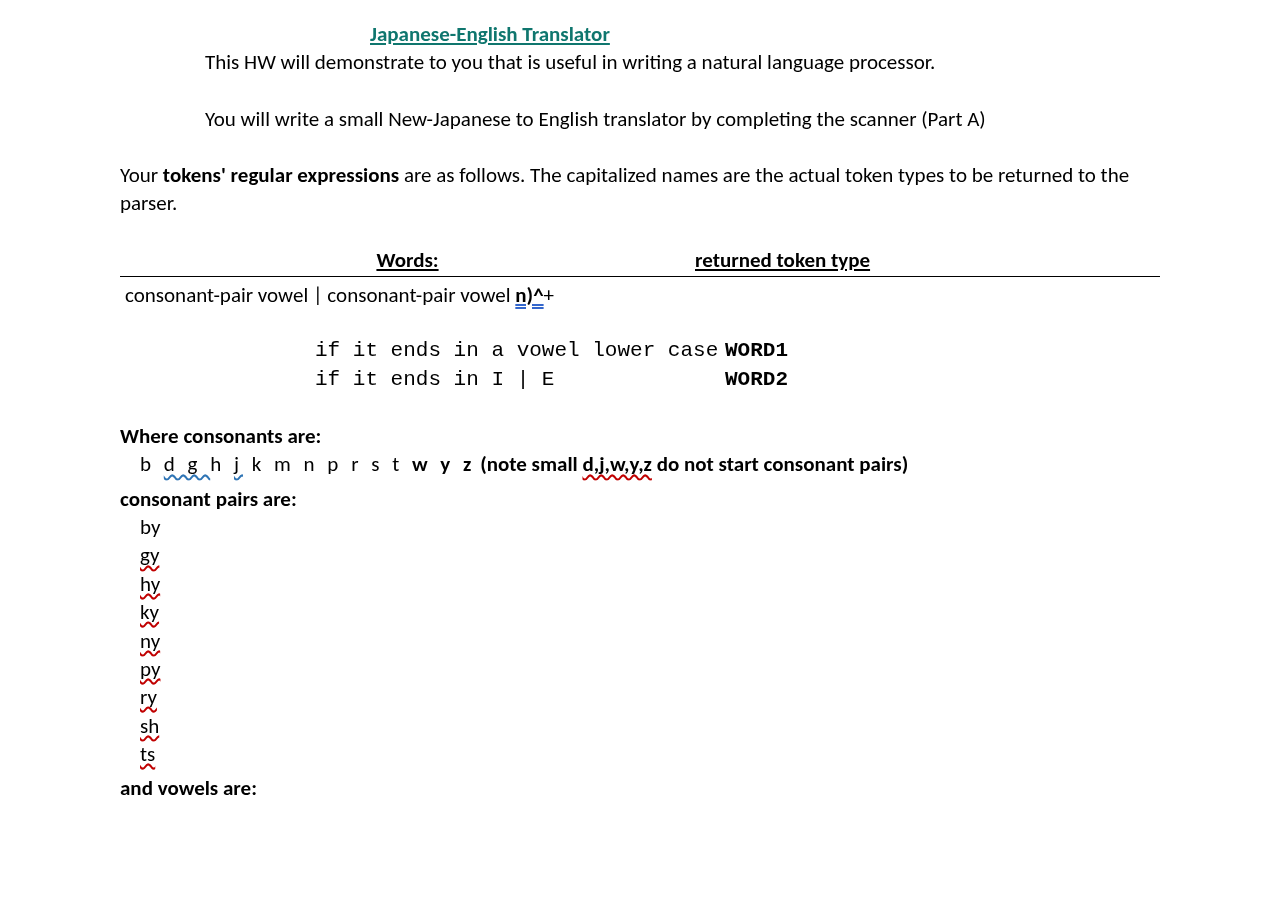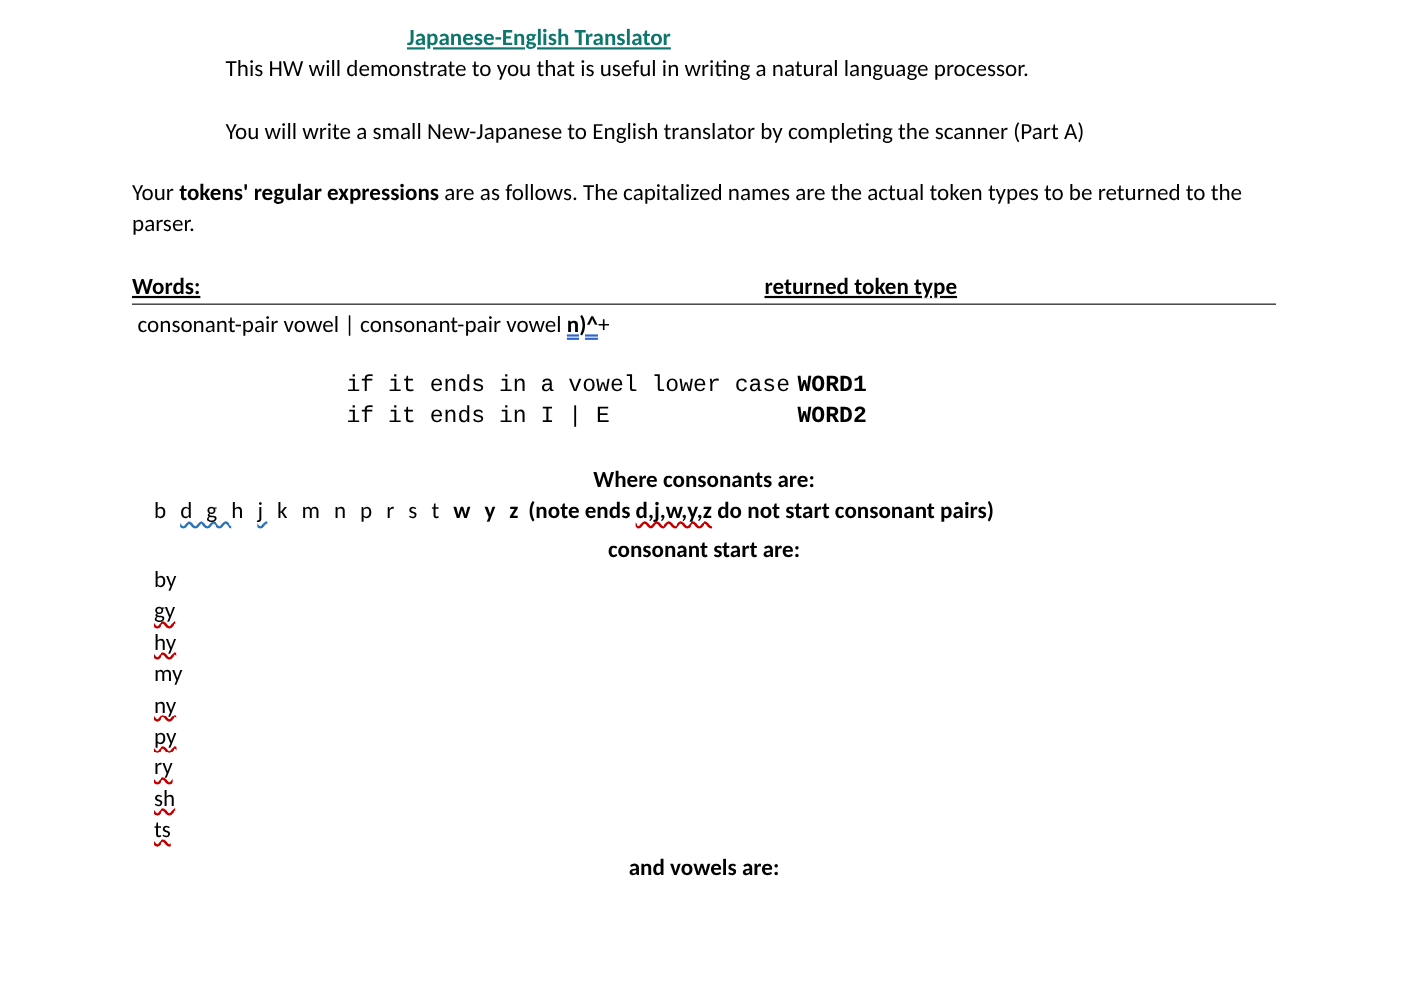--- a/index.html
+++ b/index.html
@@ -32,20 +32,21 @@
   .table-header {
     display: flex;
     border-bottom: 1px solid #000;
     padding-bottom: 2px;
     margin-top: 10px;
   }
   .col-left {
     width: 575px;
     font-weight: 700;
     text-decoration: underline;
+    text-align: center;
   }
   .col-right {
     font-weight: 700;
     text-decoration: underline;
     text-align: center;
   }
   .definition {
     margin-top: 4px;
     margin-bottom: 28px;
     padding-left: 5px;
@@ -61,21 +62,20 @@
     font-family: Liberation Mono, monospace;
   }
   .cond-row {
     display: flex;
   }
   .cond-text { width: 410px; }
   .cond-token { font-weight: 700; }
   .section-label {
     font-weight: 700;
     margin-top: 6px;
-    text-align: center;
   }
   .consonant-line {
     padding-left: 20px;
   }
   .letterspace {
     letter-spacing: 4px;
   }
   .spellwavy {
     text-decoration: underline wavy #C00000;
     text-decoration-skip-ink: none;
@@ -122,29 +122,29 @@
       <div class="cond-token">WORD1</div>
     </div>
     <div class="cond-row">
       <div class="cond-text">if it ends in I | E</div>
       <div class="cond-token">WORD2</div>
     </div>
   </div>
 
   <div class="section-label">Where consonants are:</div>
   <div class="consonant-line">
-    <span class="letterspace">b </span><span class="letterspace spellblue">d  g </span><span class="letterspace">h </span><span class="letterspace spellblue">j</span><span class="letterspace"> k m n  p r s t  </span><span class="letterspace bold">w y z</span><span class="bold">   (note ends </span><span class="bold spellwavy">d,j,w,y,z</span><span class="bold"> do not start consonant pairs)</span>
+    <span class="letterspace">b </span><span class="letterspace spellblue">d  g </span><span class="letterspace">h </span><span class="letterspace spellblue">j</span><span class="letterspace"> k m n  p r s t  </span><span class="letterspace bold">w y z</span><span class="bold">   (note small </span><span class="bold spellwavy">d,j,w,y,z</span><span class="bold"> do not start consonant pairs)</span>
   </div>
 
-  <div class="section-label">consonant start are:</div>
+  <div class="section-label">consonant pairs are:</div>
   <div class="pair-list">
     <div><span>by</span></div>
     <div><span class="spellwavy">gy</span></div>
     <div><span class="spellwavy">hy</span></div>
-    <div><span>my</span></div>
+    <div><span class="spellwavy">ky</span></div>
     <div><span class="spellwavy">ny</span></div>
     <div><span class="spellwavy">py</span></div>
     <div><span class="spellwavy">ry</span></div>
     <div><span class="spellwavy">sh</span></div>
     <div><span class="spellwavy">ts</span></div>
   </div>
 
   <div class="section-label">and vowels are:</div>
 
 </div>

